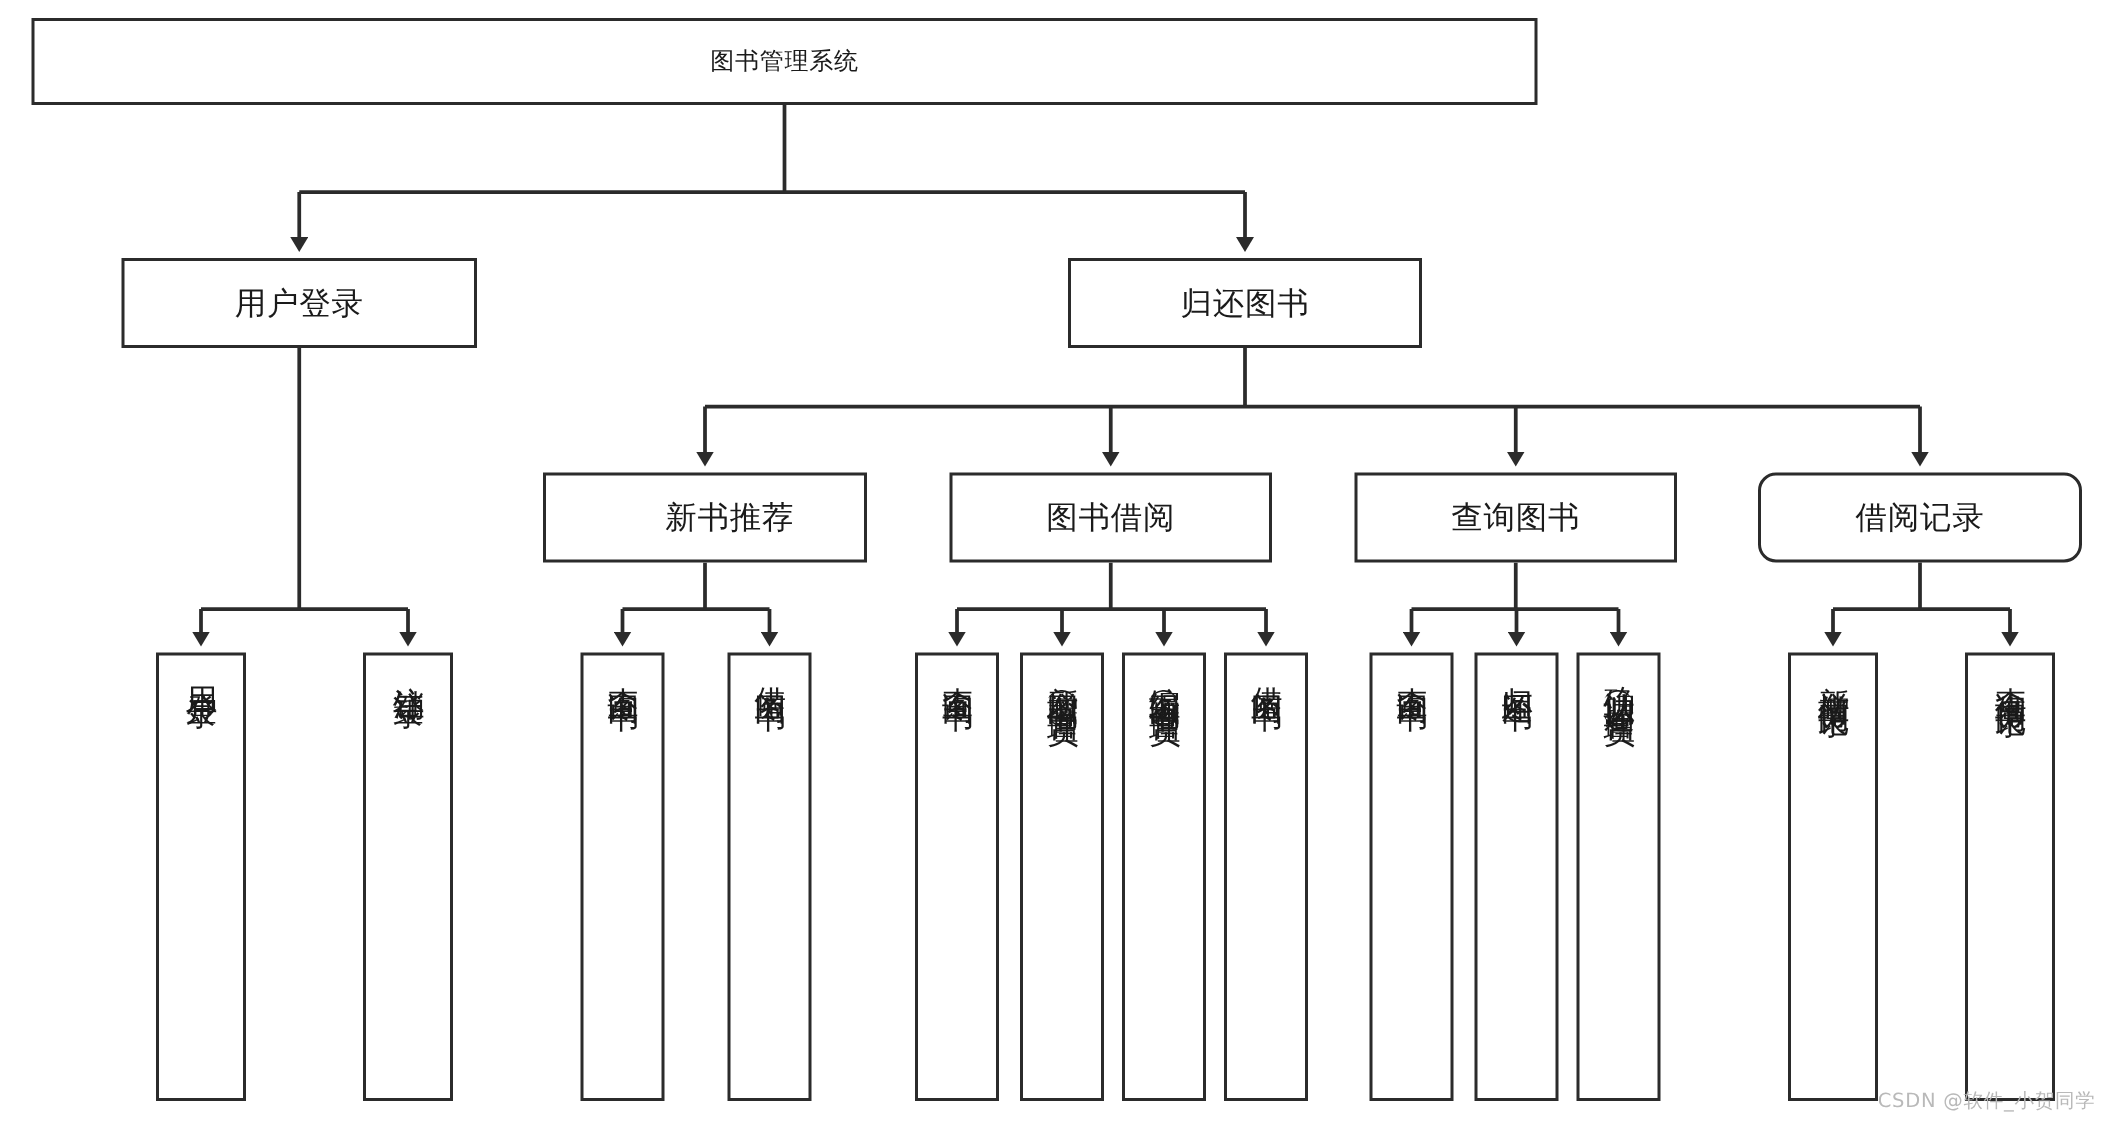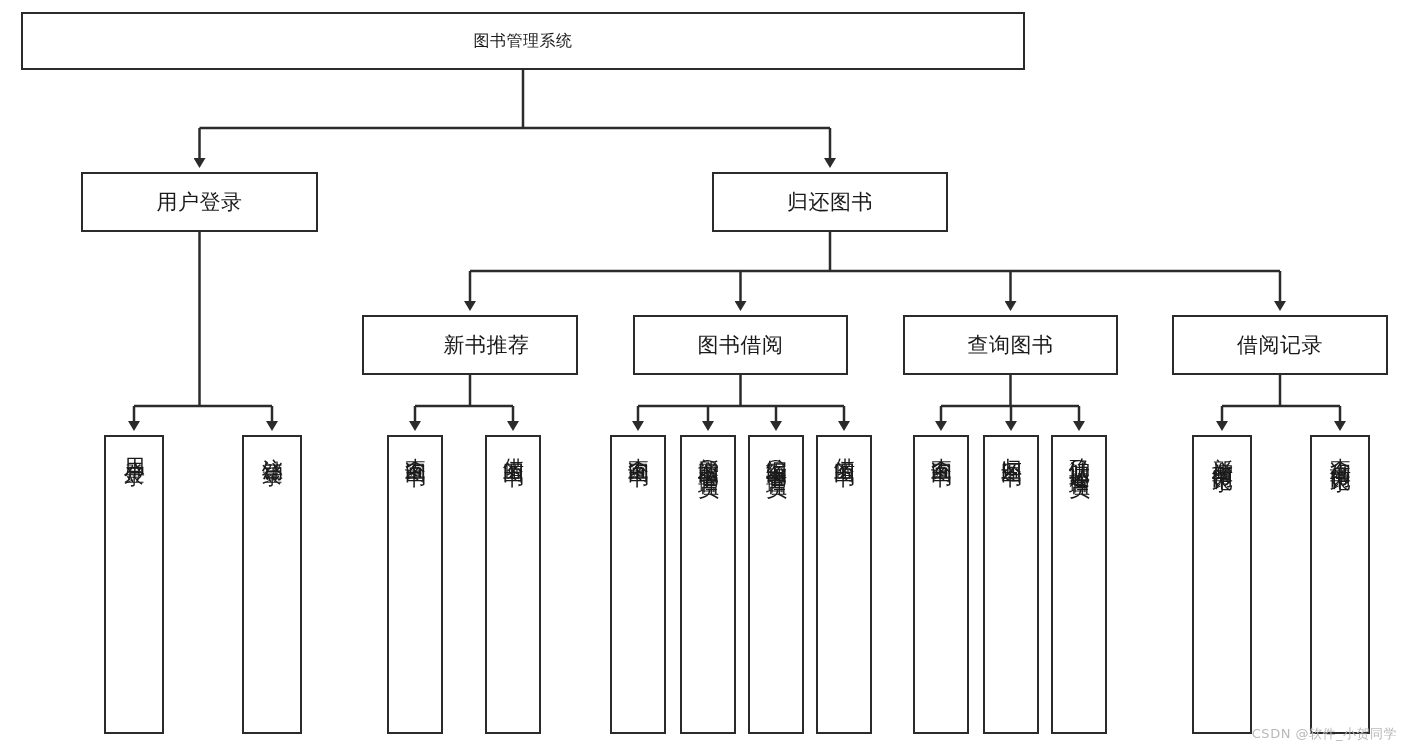--- a/index.html
+++ b/index.html
@@ -126,21 +126,21 @@
       </div>
       <div class="node level3" style="left: 362px; top: 315px; width: 216px; height: 60px; padding-left: 33px;">
         <span class="label">新书推荐</span>
       </div>
       <div class="node level3" style="left: 633px; top: 315px; width: 215px; height: 60px;">
         <span class="label">图书借阅</span>
       </div>
       <div class="node level3" style="left: 903px; top: 315px; width: 215px; height: 60px;">
         <span class="label">查询图书</span>
       </div>
-      <div class="node level3" style="left: 1172px; top: 315px; width: 216px; height: 60px;">
+      <div class="node level3" style="left: 1172px; top: 315px; width: 216px; height: 60px; border-radius: 12px;">
         <span class="label">借阅记录</span>
       </div>
       <div class="node leaf" style="left: 104px; top: 435px; width: 60px; height: 299px;">
         <span class="label">用户登录</span>
       </div>
       <div class="node leaf" style="left: 242px; top: 435px; width: 60px; height: 299px;">
         <span class="label">注销登录</span>
       </div>
       <div class="node leaf" style="left: 387px; top: 435px; width: 56px; height: 299px;">
         <span class="label">查询图书</span>

